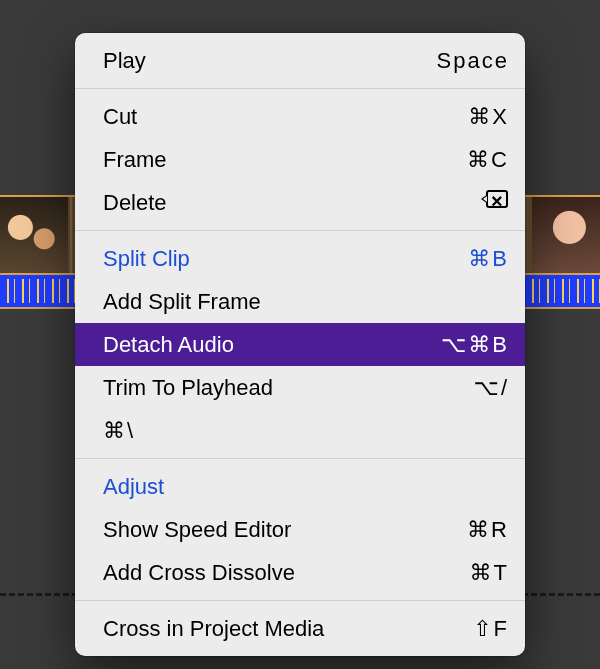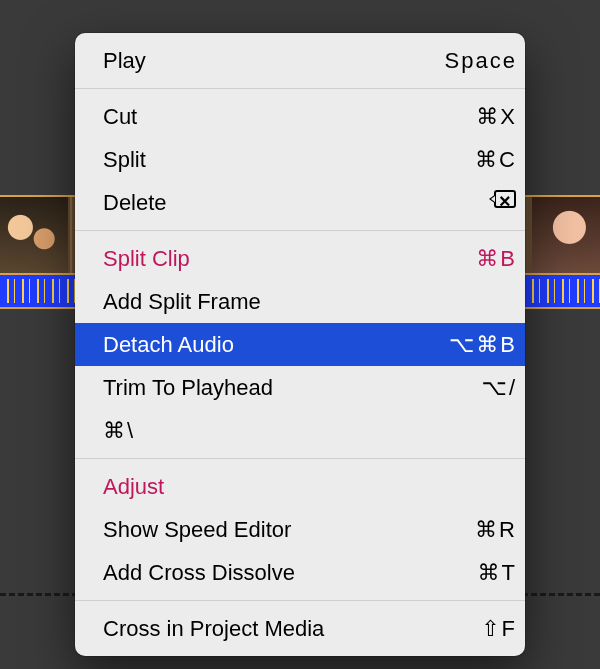--- a/index.html
+++ b/index.html
@@ -83,36 +83,36 @@
     background:#ececec;
     border-radius:10px;
     box-shadow:0 18px 50px rgba(0,0,0,0.55), 0 0 0 1px rgba(0,0,0,0.15);
     padding:6px 0;
     color:#000;
   }
   .menu-item{
     display:flex;
     justify-content:space-between;
     align-items:center;
-    padding:5px 8px 5px 28px;
+    padding:5px 16px 5px 28px;
     line-height:1.5;
     white-space:nowrap;
   }
   .menu-item .lbl{letter-spacing:0;}
   .menu-item .sc{
     font-family:-apple-system,"Helvetica Neue",sans-serif;
     letter-spacing:2px;
     text-align:left;
   }
   .menu-item.hover{
-    background:#1d4ed8;
+    background:#4c1d95;
     color:#fff;
   }
   .menu-item.disabled{
-    color:#be185d;
+    color:#1d4ed8;
   }
   .menu-sep{
     height:1px;
     margin:6px 0;
     background:#cfcfcf;
   }
 
   
   .del-icon{
     display:inline-block;
@@ -174,21 +174,21 @@
     <span class="sc">Space</span>
   </div>
 
   <div class="menu-sep"></div>
 
   <div class="menu-item">
     <span class="lbl">Cut</span>
     <span class="sc">⌘X</span>
   </div>
   <div class="menu-item">
-    <span class="lbl">Split</span>
+    <span class="lbl">Frame</span>
     <span class="sc">⌘C</span>
   </div>
   <div class="menu-item">
     <span class="lbl">Delete</span>
     <span class="sc">
       <span class="del-icon"><span class="tail"></span></span>
     </span>
   </div>
 
   <div class="menu-sep"></div>

